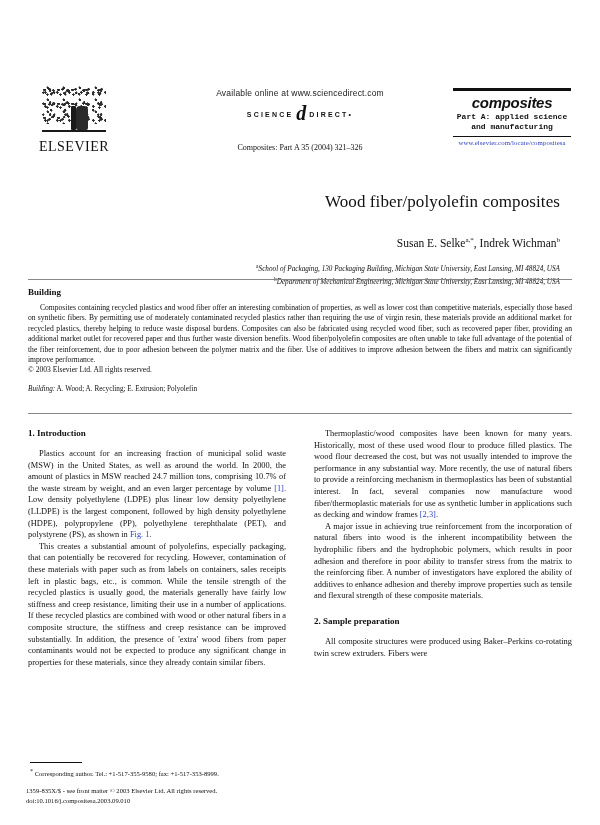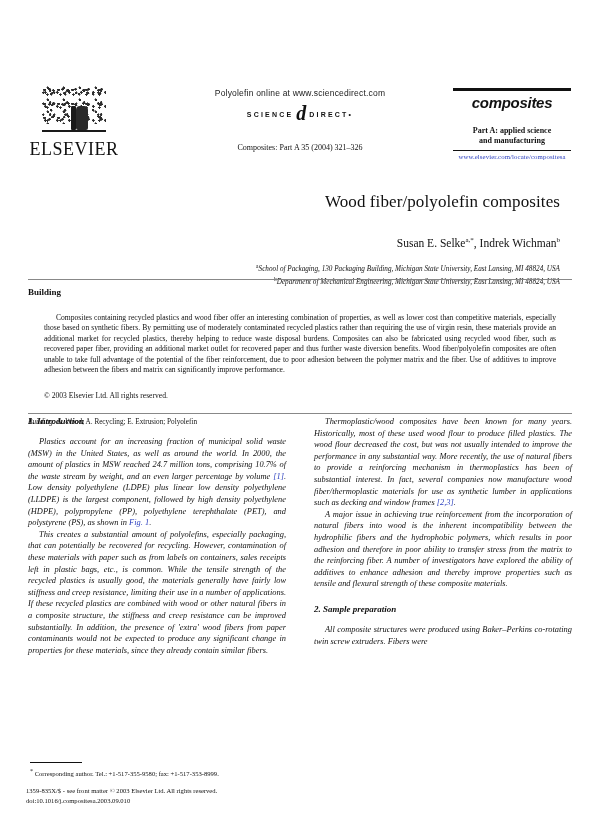--- a/index.html
+++ b/index.html
@@ -82,21 +82,21 @@
     border-radius: 4px 4px 2px 2px;
   }
   .elsevier-tree .ground {
     position: absolute;
     left: 4px; bottom: 6px;
     width: 64px; height: 2px;
     background: #1a1a1a;
   }
   .elsevier-wordmark {
     font-family: "Liberation Serif", serif;
-    font-size: 18px;
+    font-size: 14px;
     letter-spacing: .5px;
     font-weight: 400;
     margin-top: 1px;
     color: #111;
   }
 
   
   .sd-block {
     position: absolute;
     left: 155px;
@@ -157,26 +157,26 @@
   }
   .journal-title {
     font-family: "Liberation Sans", sans-serif;
     font-style: italic;
     font-weight: 700;
     font-size: 15px;
     letter-spacing: -0.3px;
     color: #111;
   }
   .journal-sub {
-    font-family: Liberation Serif, serif;
+    font-family: Liberation Mono, monospace;
     font-weight: 700;
     font-size: 8px;
     line-height: 10px;
     color: #111;
-    margin-top: 15px;
+    margin-top: 1px;
   }
   .journal-rule-bot {
     height: 1.6px;
     background: #111;
     width: 118px;
     margin: 4px auto 2px auto;
   }
   .journal-url {
     font-family: "Liberation Serif", serif;
     font-size: 6.8px;
@@ -235,21 +235,21 @@
     width: 544px;
   }
   .abstract h2 {
     font-family: "Liberation Serif", serif;
     font-size: 9px;
     font-weight: 700;
     margin: 0 0 6px 0;
     color: #111;
   }
   .abstract p {
-    margin: 16px;
+    margin: 0;
     font-family: "Liberation Serif", serif;
     font-size: 7.6px;
     line-height: 10.4px;
     text-align: justify;
     text-indent: 12px;
     color: #111;
   }
   .abstract .copyright {
     text-indent: 0;
     margin-top: 0;
@@ -258,23 +258,22 @@
     margin-top: 9px;
     font-family: "Liberation Serif", serif;
     font-size: 7.2px;
     color: #111;
   }
   .keywords i { font-style: italic; }
 
   
   .col {
     position: absolute;
-    top: 416px;
+    top: 428px;
     width: 258px;
-    font-style: italic;
   }
   #col-left  { left: 28px; }
   #col-right { left: 314px; }
 
   .col h3 {
     font-family: "Liberation Serif", serif;
     font-size: 9px;
     font-weight: 700;
     margin: 0 0 10px 0;
     color: #111;
@@ -336,21 +335,21 @@
       <div class="elsevier-tree">
         <div class="canopy"></div>
         <div class="trunk"></div>
         <div class="fig"></div>
         <div class="ground"></div>
       </div>
       <div class="elsevier-wordmark">ELSEVIER</div>
     </div>
 
     <div class="sd-block">
-      <div class="sd-available">Polyolefin online at www.sciencedirect.com</div>
+      <div class="sd-available">Available online at www.sciencedirect.com</div>
       <div class="sd-logo">
         <span class="sd-word">SCIENCE</span>
         <span class="sd-at">d</span>
         <span class="sd-word">DIRECT•</span>
       </div>
       <div class="sd-cite">Composites: Part A 35 (2004) 321–326</div>
     </div>
 
     <div class="journal-logo">
       <div class="journal-rule-top"></div>

